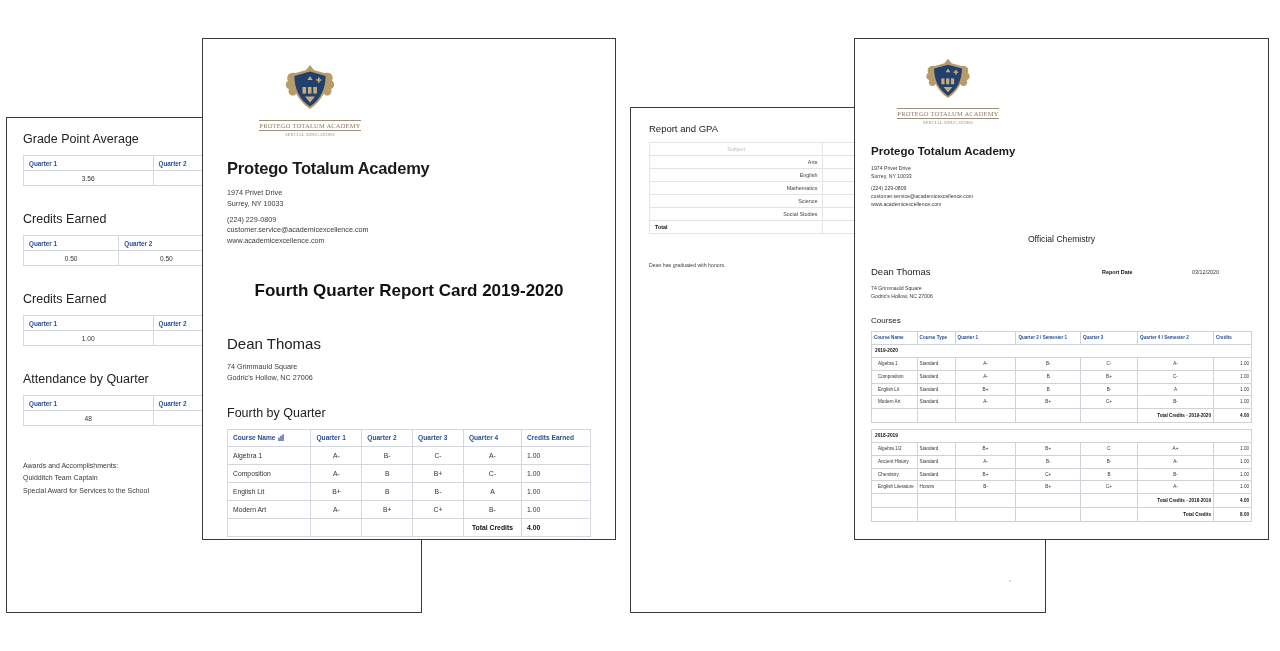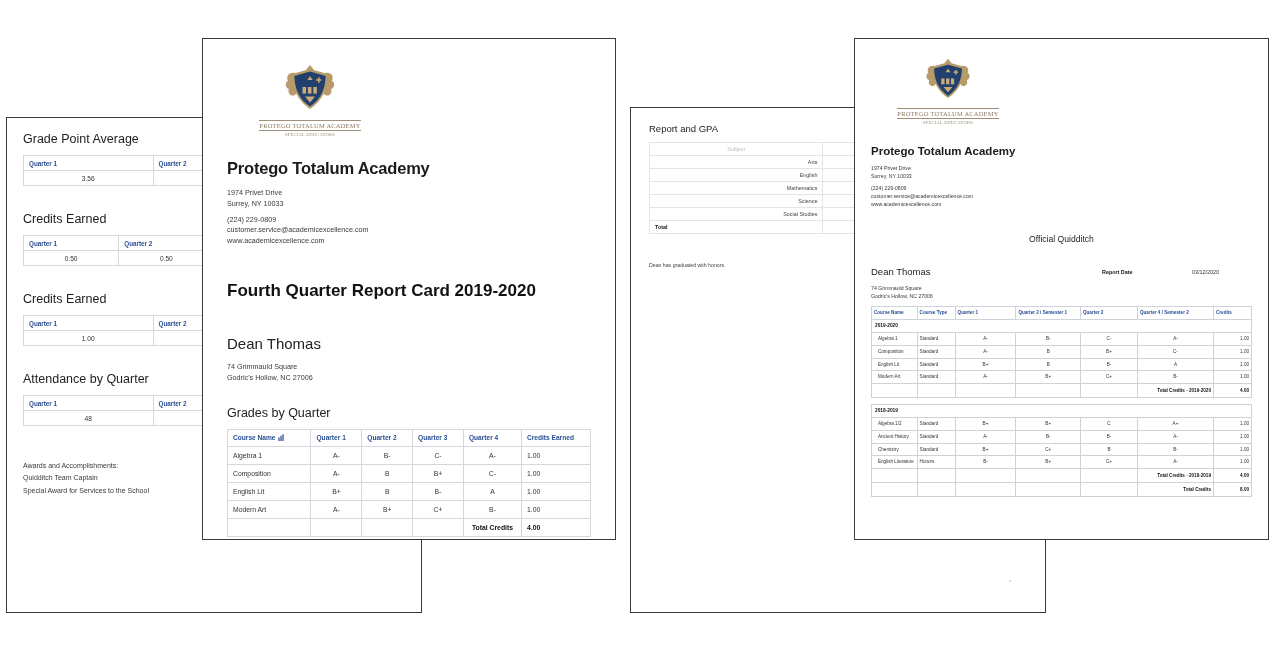--- a/index.html
+++ b/index.html
@@ -21,21 +21,21 @@
   .logo-wrap{display:flex;flex-direction:column;align-items:center;width:110px;}
   .logo-l1{font-size:6.5px;color:#8d7a63;font-family:"Liberation Serif",serif;
            letter-spacing:.2px;border-top:.6px solid #a09079;border-bottom:.6px solid #a09079;
            padding:1px 0;margin-top:1px;}
   .logo-l2{font-size:4.6px;color:#9c8a72;font-family:"Liberation Serif",serif;letter-spacing:.2px;margin-top:1px;}
 
   
   .org-name{font-size:16.5px;font-weight:bold;color:#1b1b1b;letter-spacing:-.2px;}
   .addr{font-size:7.2px;line-height:1.5;color:#3a3a3a;}
   .addr .gap{height:5px;}
-  .doc-title{font-size:17px;font-weight:bold;text-align:left;color:#111;}
+  .doc-title{font-size:17px;font-weight:bold;text-align:center;color:#111;}
   .student-name{font-size:15px;color:#222;font-weight:normal;}
   .student-addr{font-size:7.2px;line-height:1.5;color:#3a3a3a;}
   .sec-head{font-size:12.5px;color:#222;}
 
   
   table{border-collapse:collapse;width:100%;}
   .tbl th{
     font-size:6.6px;font-weight:bold;color:#2a4f94;text-align:left;
     border:1px solid #d4d8de;padding:4px 5px;background:#fff;white-space:nowrap;
   }
@@ -240,21 +240,21 @@
     </div>
 
     <div class="doc-title" style="margin-top:34px;">Fourth Quarter Report Card 2019-2020</div>
 
     <div class="student-name" style="margin-top:34px;">Dean Thomas</div>
     <div class="student-addr" style="margin-top:10px;">
       <div>74 Grimmauld Square</div>
       <div>Godric's Hollow, NC 27006</div>
     </div>
 
-    <div class="sec-head" style="margin-top:22px;">Grades by Quarter</div>
+    <div class="sec-head" style="margin-top:22px;">Fourth by Quarter</div>
 
     <table class="tbl grades" style="margin-top:9px;">
       <tbody>
           <tr>
         <th style="width:23%">
           <span>Course Name</span><svg class="sort-icon" width="7" height="7" viewBox="0 0 10 10">
                 <rect x="0.5" y="5" width="1.8" height="5" fill="#2a4f94"></rect>
                 <rect x="3.4" y="2.6" width="1.8" height="7.4" fill="#2a4f94"></rect>
                 <rect x="6.3" y="0.4" width="1.8" height="9.6" fill="#2a4f94"></rect>
               </svg>
@@ -346,36 +346,37 @@
 
     <div style="font-size:5.2px;line-height:1.55;color:#3a3a3a;margin-top:7px;">
       <div>1974 Privet Drive</div>
       <div>Surrey, NY 10033</div>
       <div style="height:4px;"></div>
       <div>(224) 229-0809</div>
       <div>customer.service@academicexcellence.com</div>
       <div>www.academicexcellence.com</div>
     </div>
 
-    <div class="official" style="margin-top:26px;">Official Quidditch</div>
+    <div class="official" style="margin-top:26px;">Official Chemistry</div>
 
     <div style="display:flex;align-items:flex-start;margin-top:22px;">
       <div style="flex:1;">
         <div style="font-size:9.5px;color:#222;">Dean Thomas</div>
         <div style="font-size:5.2px;line-height:1.55;color:#3a3a3a;margin-top:7px;">
           <div>74 Grimmauld Square</div>
           <div>Godric's Hollow, NC 27006</div>
         </div>
       </div>
       <div style="width:150px;display:flex;padding-top:3px;">
         <div class="sm-label" style="flex:1;">Report Date</div>
         <div class="sm-val" style="width:60px;">03/12/2020</div>
       </div>
     </div>
 
+    <div style="font-size:8px;color:#222;margin-top:16px;">Courses</div>
 
     <table class="tr" style="margin-top:6px;">
       <tbody>
           <tr>
         <th style="width:12%">Course Name</th>
         <th style="width:10%">Course Type</th>
         <th style="width:16%">Quarter 1</th>
         <th style="width:17%">Quarter 2 / Semester 1</th>
         <th style="width:15%">Quarter 3</th>
         <th style="width:20%">Quarter 4 / Semester 2</th>

